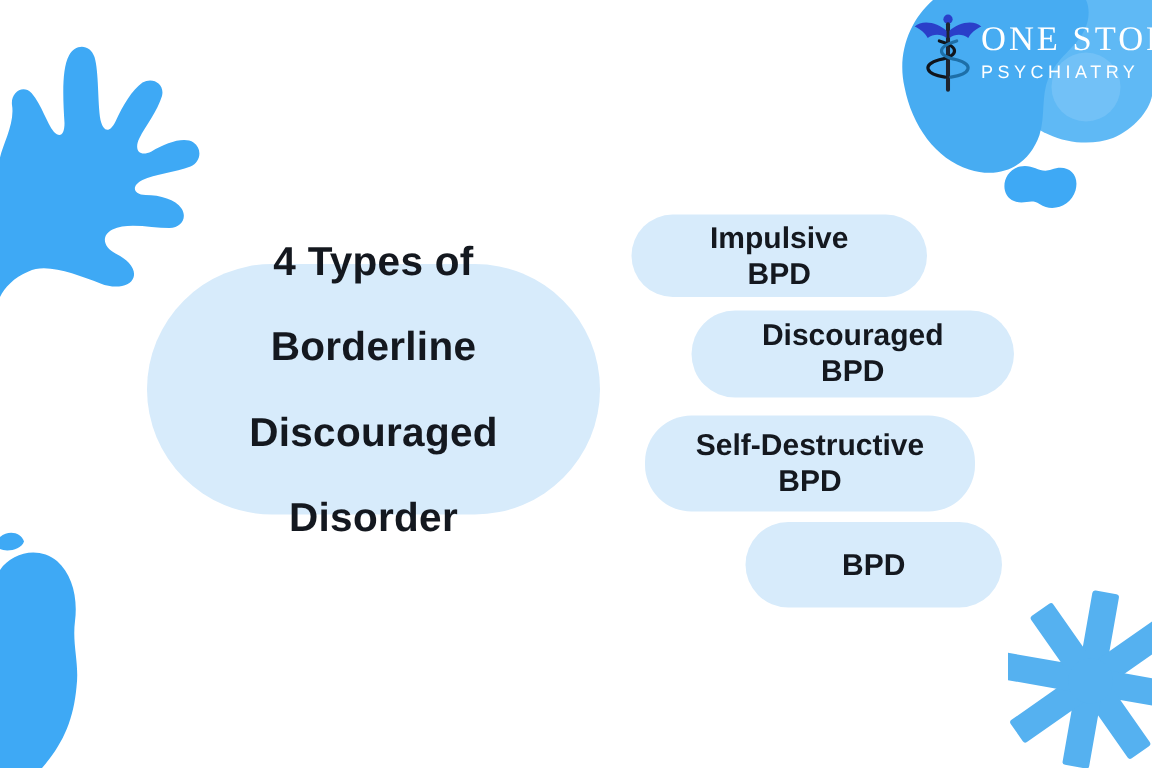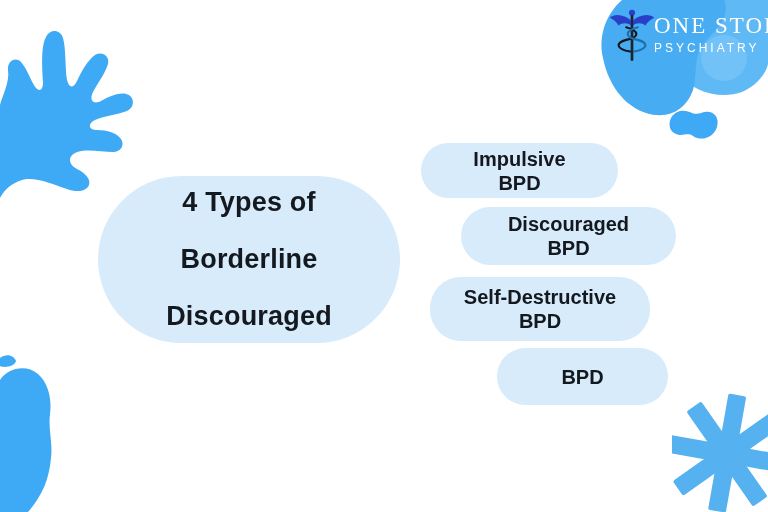--- a/index.html
+++ b/index.html
@@ -107,20 +107,21 @@
 
 <div class="logo-text">
   <div class="logo-brand">ONE STOP</div>
   <div class="logo-sub">PSYCHIATRY</div>
 </div>
 
 <div class="title-blob">
   <div class="title-line">4 Types of</div>
   <div class="title-line">Borderline</div>
   <div class="title-line">Discouraged</div>
+  <div class="title-line">Disorder</div>
 </div>
 
 <div id="pill-1" class="pill">
   <div class="pill-name">Impulsive</div>
   <div class="pill-suffix">BPD</div>
 </div>
 
 <div id="pill-2" class="pill">
   <div class="pill-name">Discouraged</div>
   <div class="pill-suffix">BPD</div>

